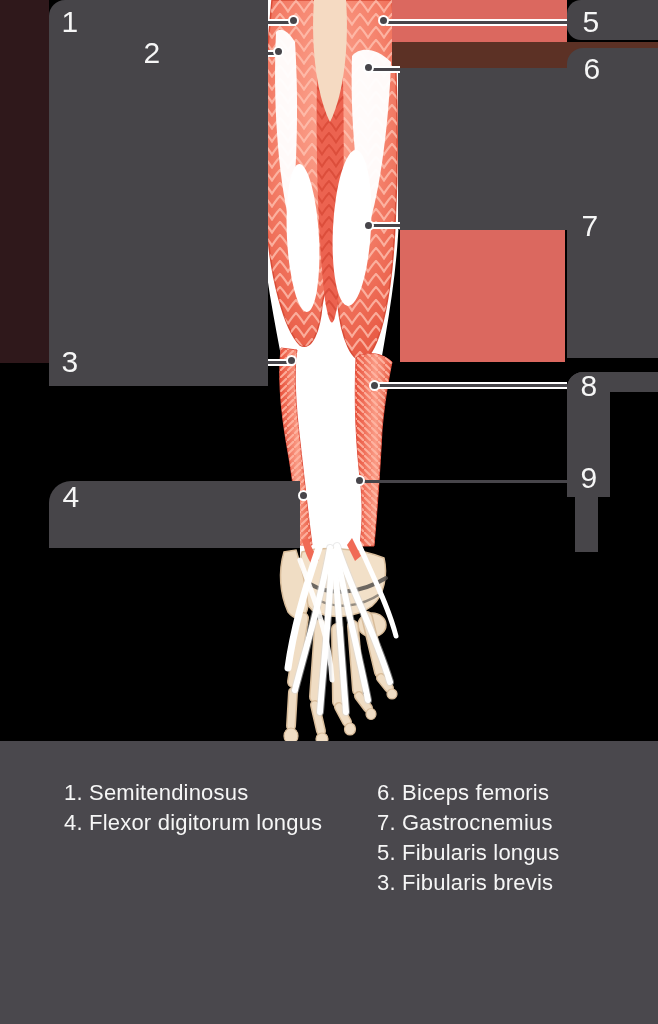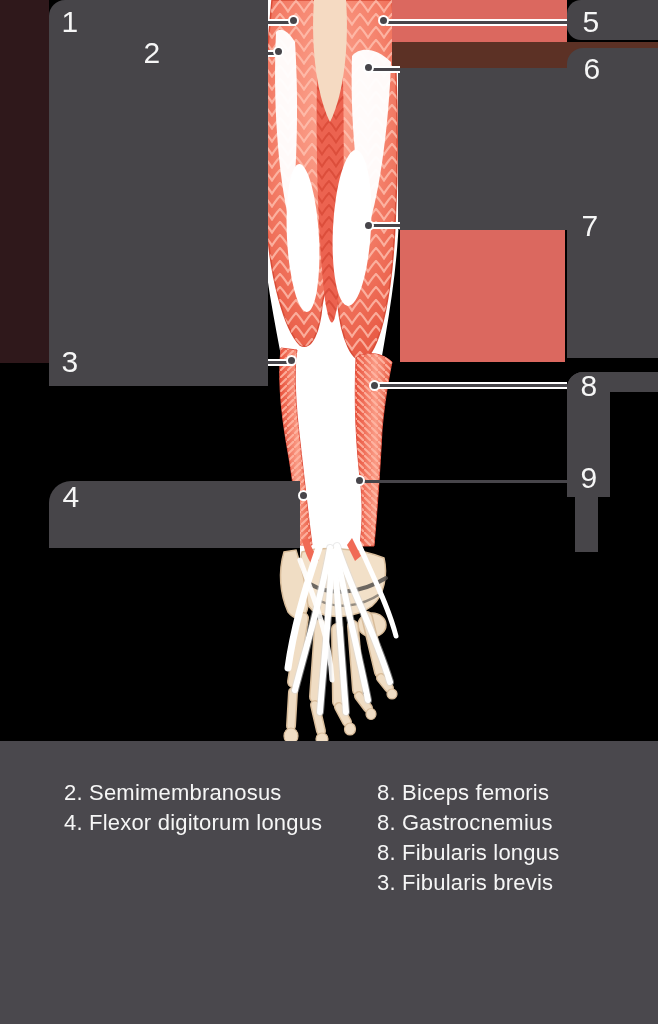--- a/index.html
+++ b/index.html
@@ -253,24 +253,24 @@
   <span class="marker-num" style="left:70px;top:362px">3</span>
   <span class="marker-num" style="left:71px;top:497px">4</span>
   <span class="marker-num" style="left:591px;top:22px">5</span>
   <span class="marker-num" style="left:592px;top:69px">6</span>
   <span class="marker-num" style="left:590px;top:226px">7</span>
   <span class="marker-num" style="left:589px;top:386px">8</span>
   <span class="marker-num" style="left:589px;top:478px">9</span>
 
   <div class="answer-panel">
     <div class="answer-col c1">
-      <span class="answer-item">2. Semimembranosus</span>
+      <span class="answer-item">1. Semitendinosus</span>
       <span class="answer-item">4. Flexor digitorum longus</span>
     </div>
     <div class="answer-col c2">
-      <span class="answer-item">8. Biceps femoris</span>
-      <span class="answer-item">8. Gastrocnemius</span>
-      <span class="answer-item">8. Fibularis longus</span>
+      <span class="answer-item">6. Biceps femoris</span>
+      <span class="answer-item">7. Gastrocnemius</span>
+      <span class="answer-item">5. Fibularis longus</span>
       <span class="answer-item">3. Fibularis brevis</span>
     </div>
   </div>
 
 </div>
 
 </body></html>

